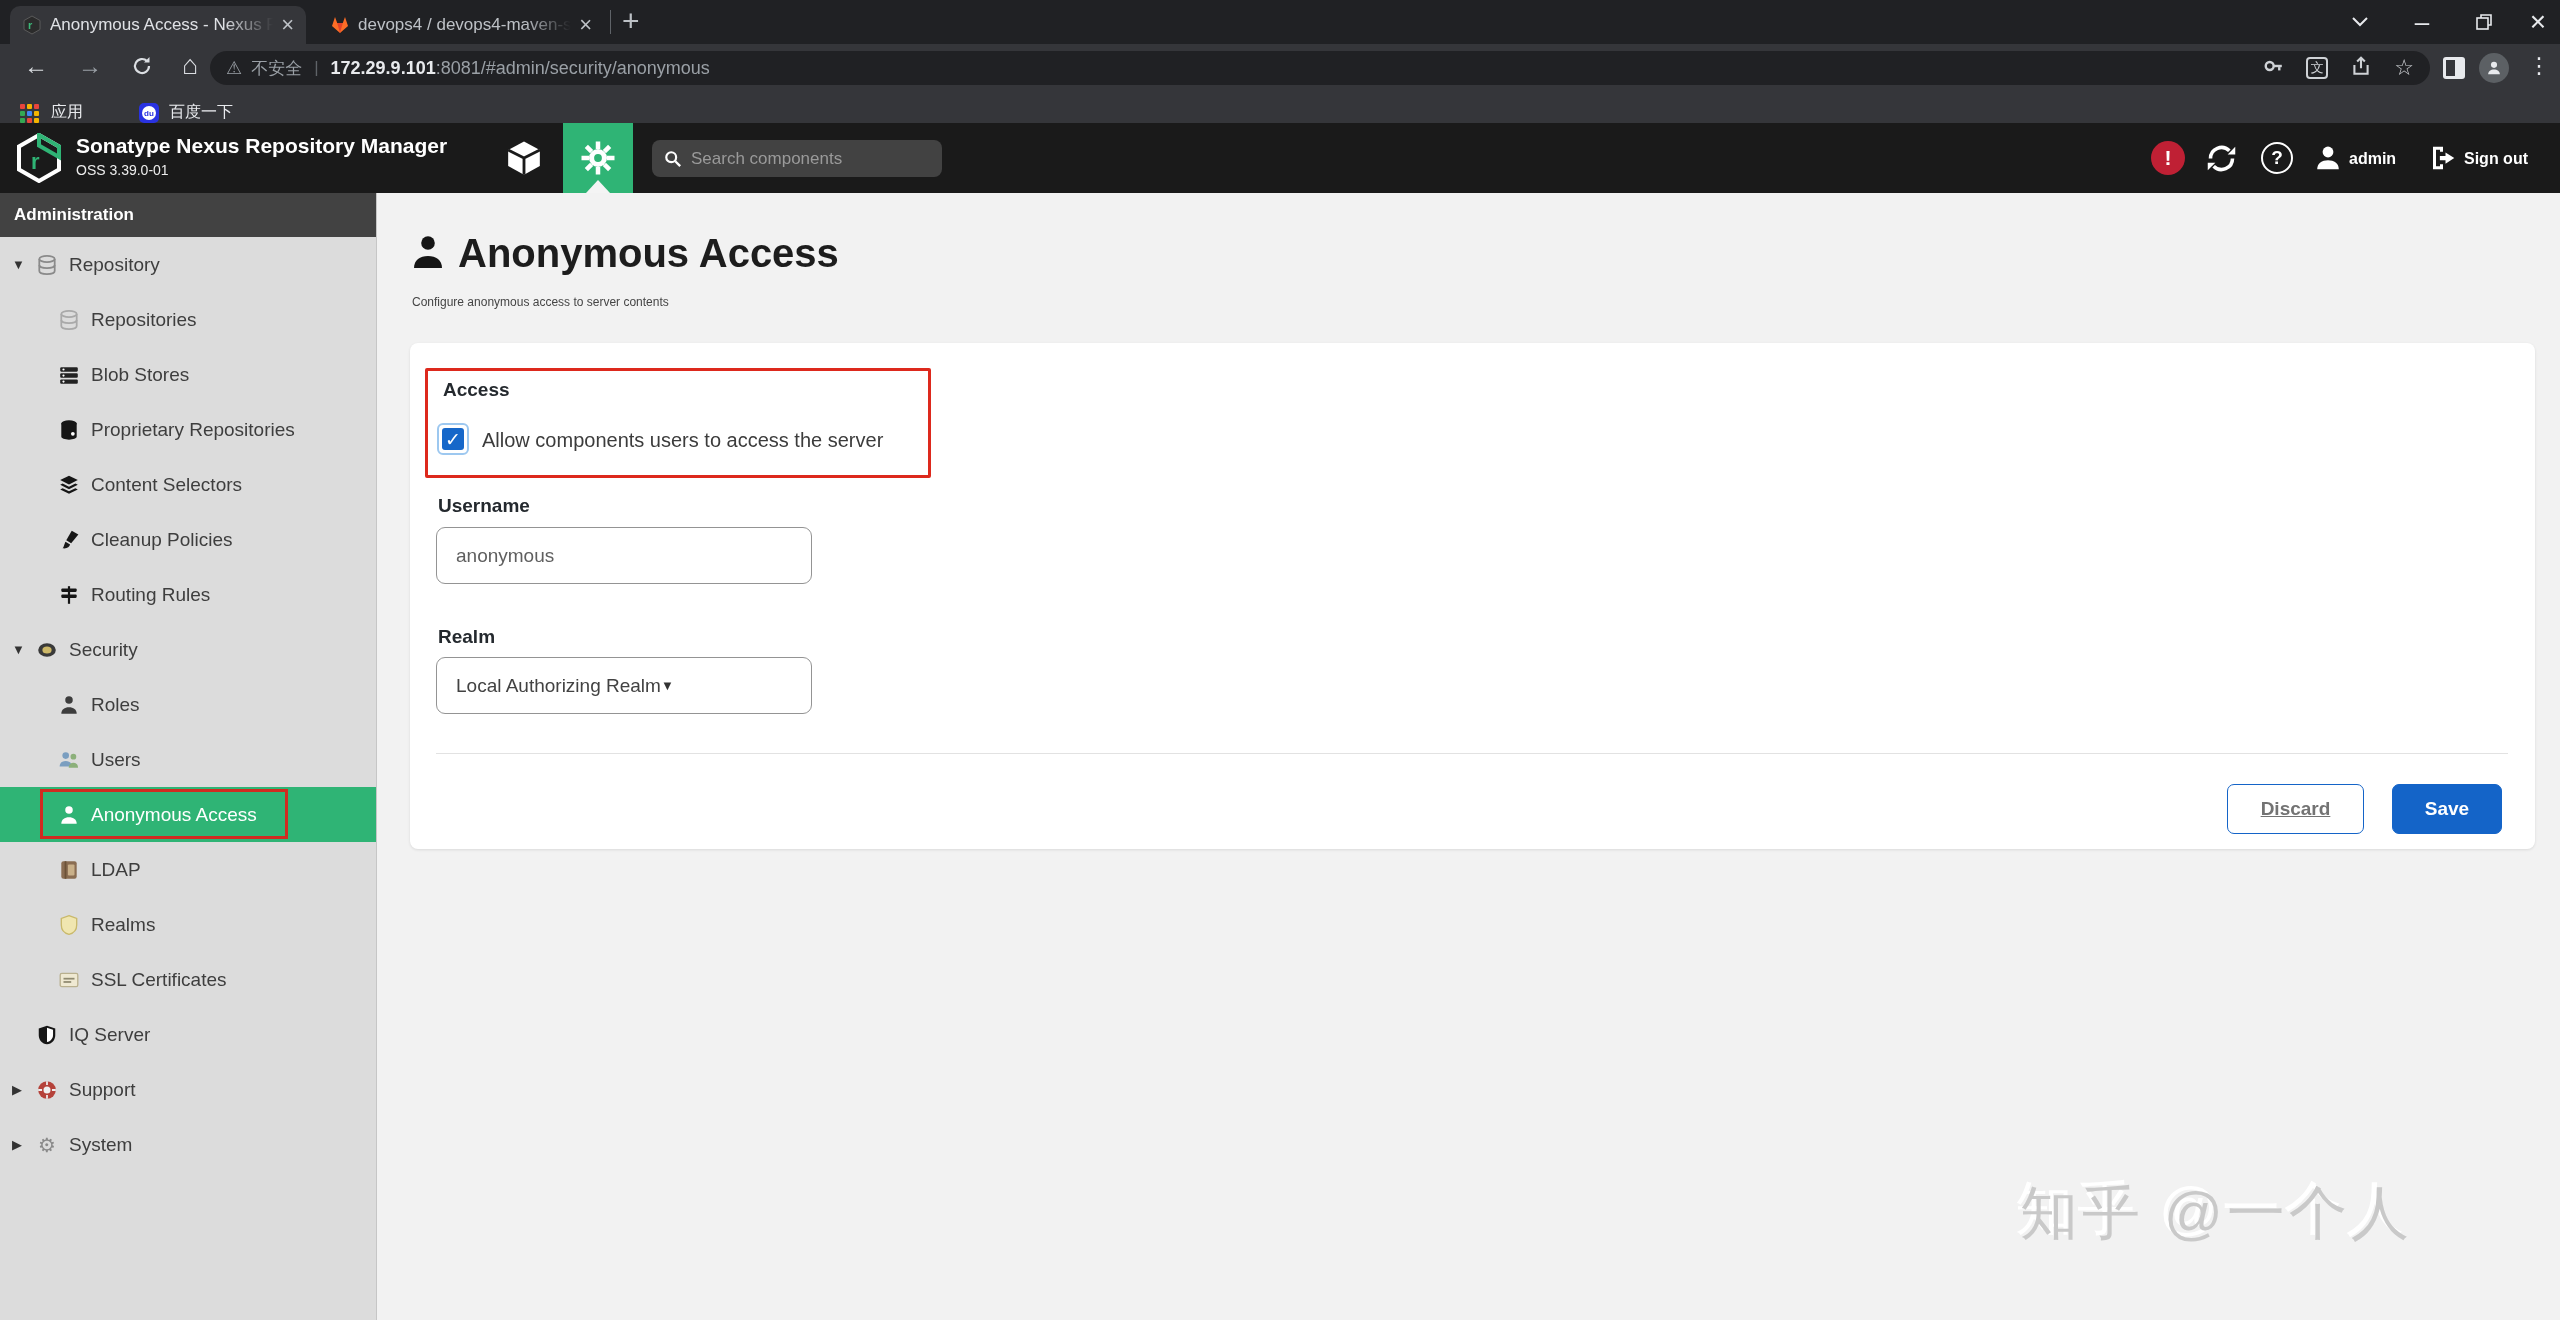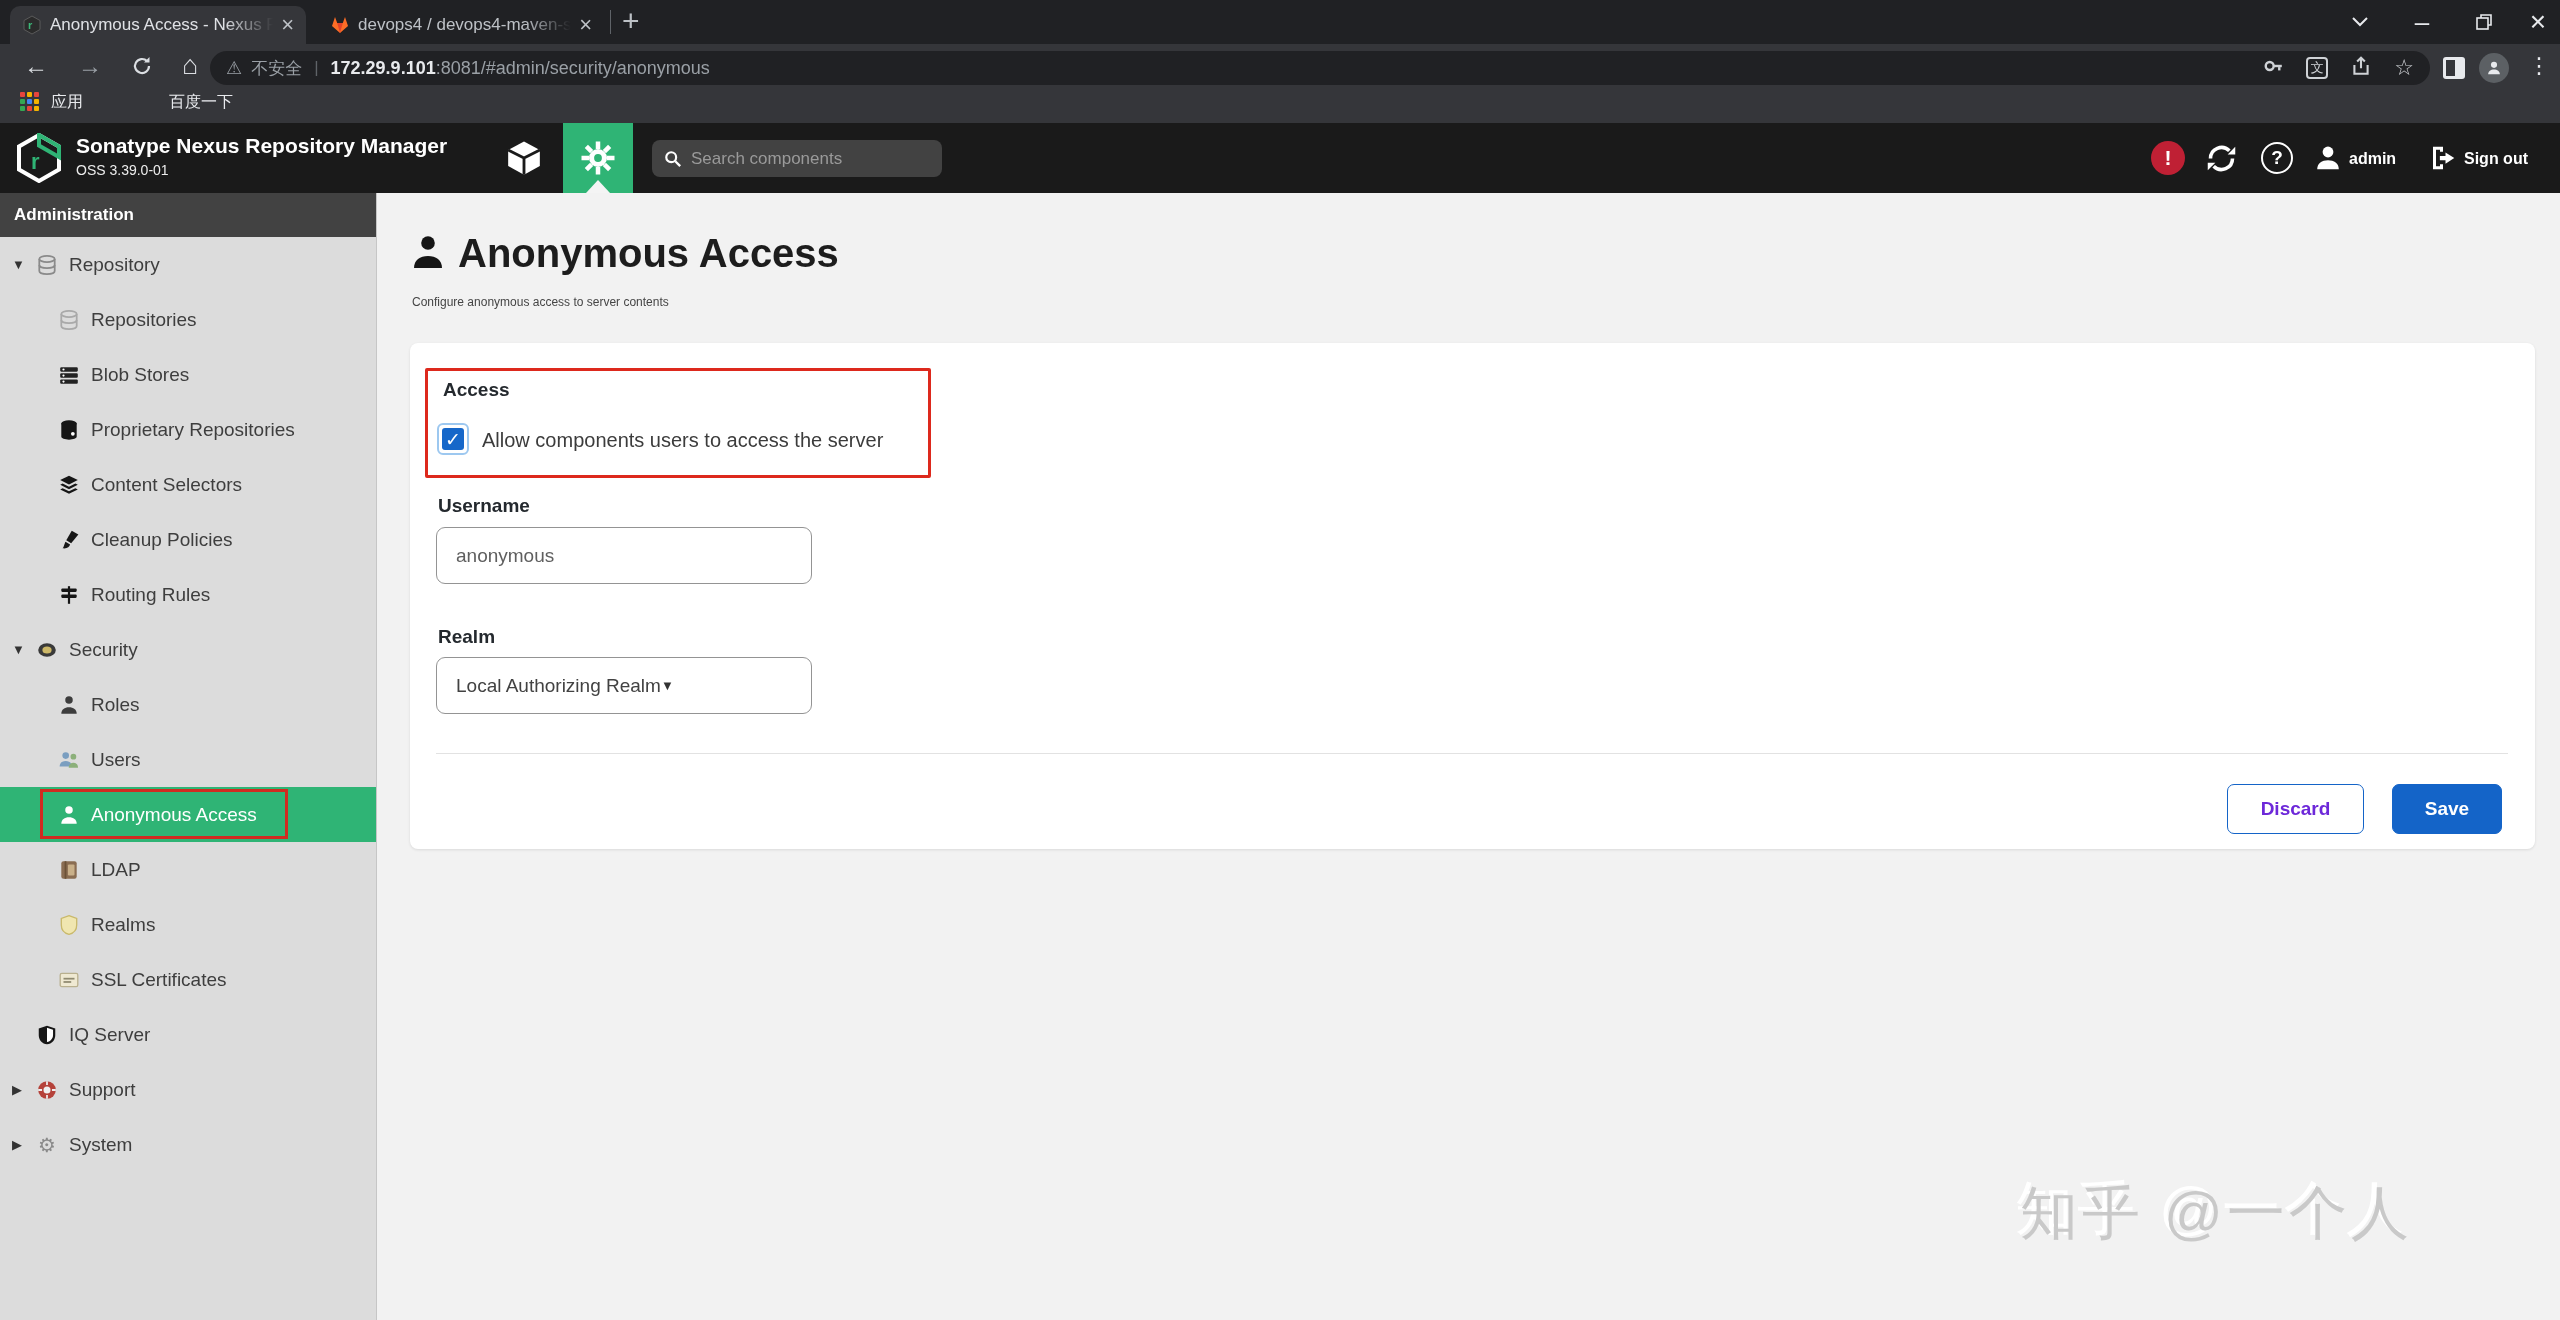--- a/index.html
+++ b/index.html
@@ -12,21 +12,21 @@
   .tab { top:6px; height:38px; border-radius:10px 10px 0 0; display:flex; align-items:center; padding:0 12px; }
   .tab.active { background:#35363a; }
   .tab-title { font-size:17px; color:#dfe1e5; white-space:nowrap; overflow:hidden; flex:1; margin:0 8px;
                -webkit-mask-image:linear-gradient(90deg,#000 78%,transparent); mask-image:linear-gradient(90deg,#000 78%,transparent); }
   .tab.inactive .tab-title { color:#bdc1c6; }
   .tab-close { font-size:22px; color:#bdc1c6; line-height:1; cursor:default; }
   .winbtn { top:0; height:44px; width:52px; display:flex; align-items:center; justify-content:center; color:#e8eaed; }
   #toolbar { left:0; top:44px; width:2560px; height:48px; background:#35363a; }
   .navico { font-size:24px; color:#dbdee2; }
   #urlpill { left:210px; top:7px; width:2220px; height:34px; background:#202124; border-radius:17px; display:flex; align-items:center; padding:0 16px; }
-  #bookmarks { left:0; top:92px; width:2560px; height:31px; background:#35363a; display:flex; align-items:flex-start; }
+  #bookmarks { left:0; top:92px; width:2560px; height:31px; background:#35363a; display:flex; align-items:flex-end; }
   .bm-label { font-size:16px; color:#e8eaed; }
   .appgrid { display:grid; grid-template-columns:repeat(3,5px); grid-gap:2px; }
   .appgrid i { width:5px; height:5px; border-radius:1px; display:block; }
 
   
   #nxheader { left:0; top:123px; width:2560px; height:70px; background:#1a1a1a; }
   #gearbtn { left:563px; top:0; width:70px; height:70px; background:#2fb475; display:flex; align-items:center; justify-content:center; }
   #gearnotch { left:50%; bottom:0; margin-left:-12px; width:0; height:0; border-left:12px solid transparent; border-right:12px solid transparent; border-bottom:13px solid #f4f4f4; }
   #nxsearch { left:652px; top:17px; width:290px; height:37px; background:#424242; border-radius:8px; display:flex; align-items:center; padding:0 12px; }
   #nxsearch input { background:transparent; border:none; outline:none; color:#c9c9c9; font-size:17px; margin-left:9px; width:230px; font-family:inherit; }
@@ -51,21 +51,21 @@
   #pagetitle { font-size:40px; font-weight:bold; color:#1d1d1d; }
   #subtitle { font-size:12px; color:#454545; }
   #card { left:33px; top:150px; width:2125px; height:506px; background:#fff; border-radius:8px; box-shadow:0 1px 3px rgba(0,0,0,.10); }
   #anno-box { left:15px; top:25px; width:506px; height:110px; border:3px solid #dd291d; border-radius:2px; pointer-events:none; }
   .fieldlabel { font-size:19px; font-weight:bold; color:#24292e; }
   .cb-outer { width:32px; height:32px; border:2px solid #9dc8f0; border-radius:6px; background:#fff; padding:3px; }
   .cb-inner { width:100%; height:100%; background:#1667c9; border-radius:3px; display:flex; align-items:center; justify-content:center; color:#fff; font-size:19px; font-weight:bold; }
   .txtinput { width:376px; height:57px; border:1.5px solid #949494; border-radius:9px; background:#fff; font-size:19px; color:#5f5f5f; padding:0 19px; font-family:inherit; outline:none; }
   .selectbox { width:376px; height:57px; border:1.5px solid #949494; border-radius:9px; background:#fff; display:flex; align-items:center; padding:0 19px; font-size:19px; color:#424242; cursor:pointer; }
   .btn { height:50px; border-radius:7px; font-size:19px; font-weight:bold; display:flex; align-items:center; justify-content:center; cursor:pointer; }
-  #btn-discard { width:137px; background:#fff; border:1.5px solid #1464c8; color:#6d28d9; }
+  #btn-discard { width:137px; background:#fff; border:1.5px solid #1464c8; color:#737373;text-decoration:underline; }
   #btn-save { width:110px; background:#1464c8; border:1.5px solid #1464c8; color:#fff; }
   #watermark { left:2020px; top:1175px; font-size:58px; color:#c9c9c9; text-shadow:-5px -5px 0 #ffffff; letter-spacing:4px; white-space:nowrap; }
 </style>
 </head>
 <body>
 
 <div id="tabbar" class="abs">
   <div class="tab active abs" style="left:10px;width:296px;">
     <svg width="20" height="20" viewBox="0 0 20 20">
         <polygon points="10,1 18,5.5 18,14.5 10,19 2,14.5 2,5.5" fill="#2b2b2b" stroke="#5a5a5a"></polygon>

